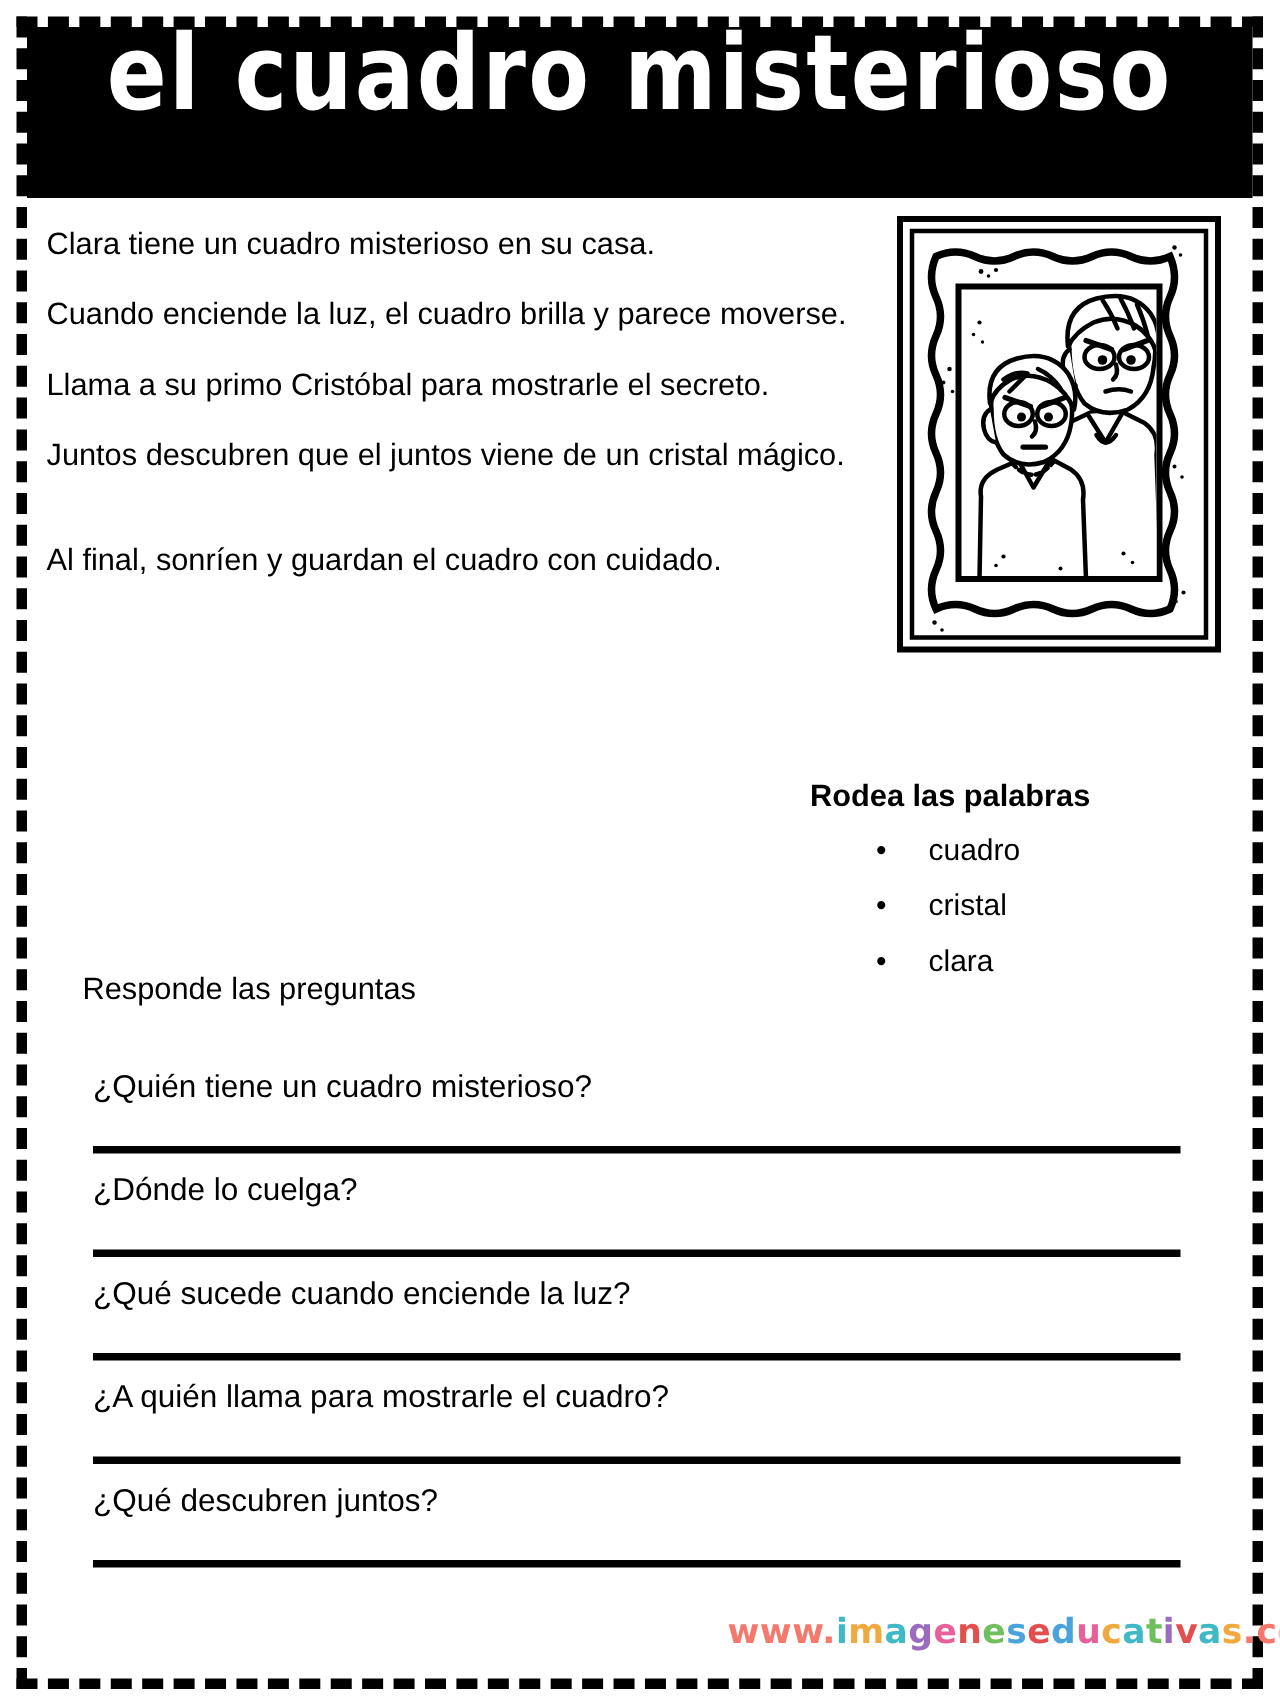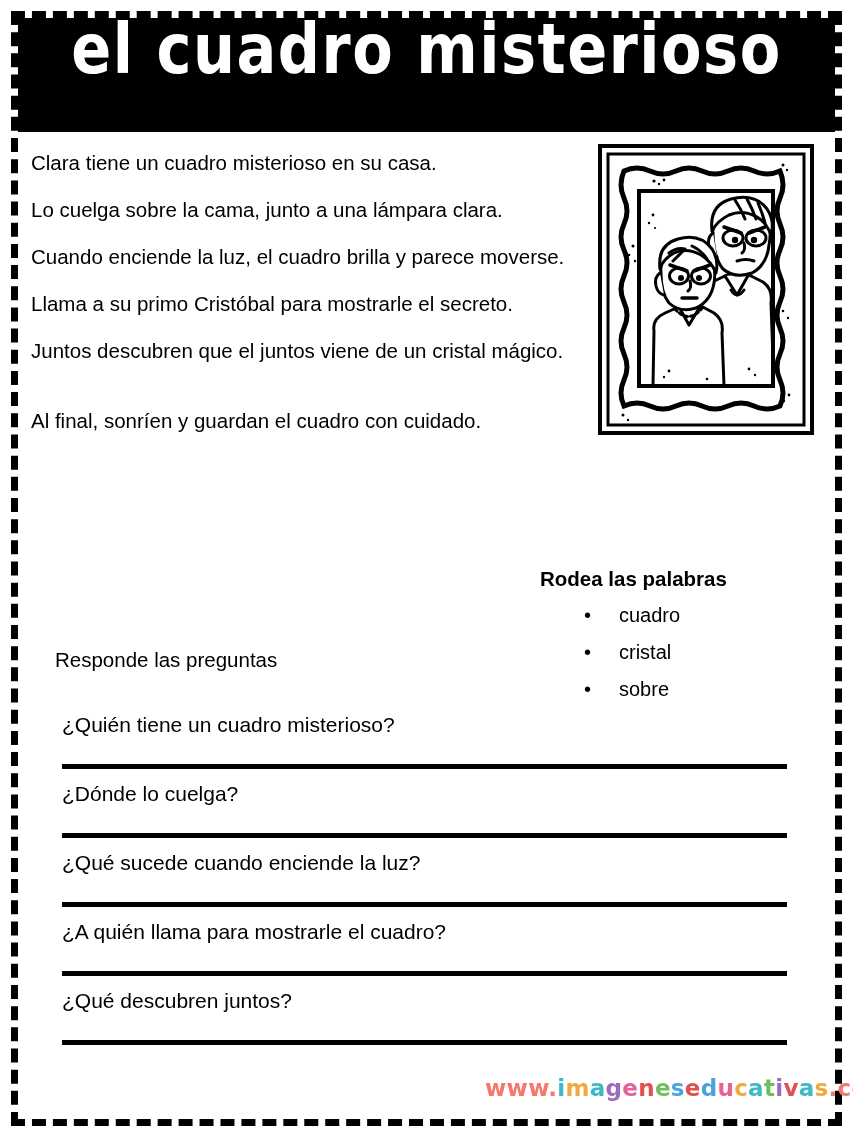--- a/index.html
+++ b/index.html
@@ -75,21 +75,21 @@
     top: 143px;
     width: 218px;
     height: 293px;
   }
   #illustration svg { display: block; width: 100%; height: 100%; }
 
   
   #circle-words {
     position: absolute;
     left: 540px;
-    top: 567px;
+    top: 519px;
     width: 280px;
   }
   #circle-words-title {
     font-size: 20.5px;
     font-weight: bold;
     margin: 0 0 6px 0;
     white-space: nowrap;
   }
   #circle-words-list {
     list-style: none;
@@ -157,21 +157,20 @@
 <body>
 
 <div id="page-frame"></div>
 
 <div id="title-banner">
   <div id="title-text">El cuadro misterioso</div>
 </div>
 
 <div id="story">
   <p class="para">Clara tiene un cuadro misterioso en su casa.</p>
-  <p class="para">Lo cuelga sobre la cama, junto a una lámpara clara.</p>
   <p class="para">Cuando enciende la luz, el cuadro brilla y parece moverse.</p>
   <p class="para">Llama a su primo Cristóbal para mostrarle el secreto.</p>
   <p class="para">Juntos descubren que el juntos viene de un cristal mágico.</p>
   <p class="para nojustify">Al final, sonríen y guardan el cuadro con cuidado.</p>
 </div>
 
 <div id="illustration">
   <svg viewBox="0 0 218 293" xmlns="http://www.w3.org/2000/svg">
     <rect x="0" y="0" width="218" height="293" fill="#ffffff"></rect>
 
@@ -276,21 +275,21 @@
       </g>
     </g>
   </svg>
 </div>
 
 <div id="circle-words">
   <div id="circle-words-title">Rodea las palabras</div>
   <ul id="circle-words-list">
     <li>cuadro</li>
     <li>cristal</li>
-    <li>sobre</li>
+    <li>clara</li>
   </ul>
 </div>
 
 <div id="questions-title">Responde las preguntas</div>
 
 <div id="questions">
   <div class="q-block">
     <p class="q-text">¿Quién tiene un cuadro misterioso?</p>
     <div class="q-line"></div>
   </div>

